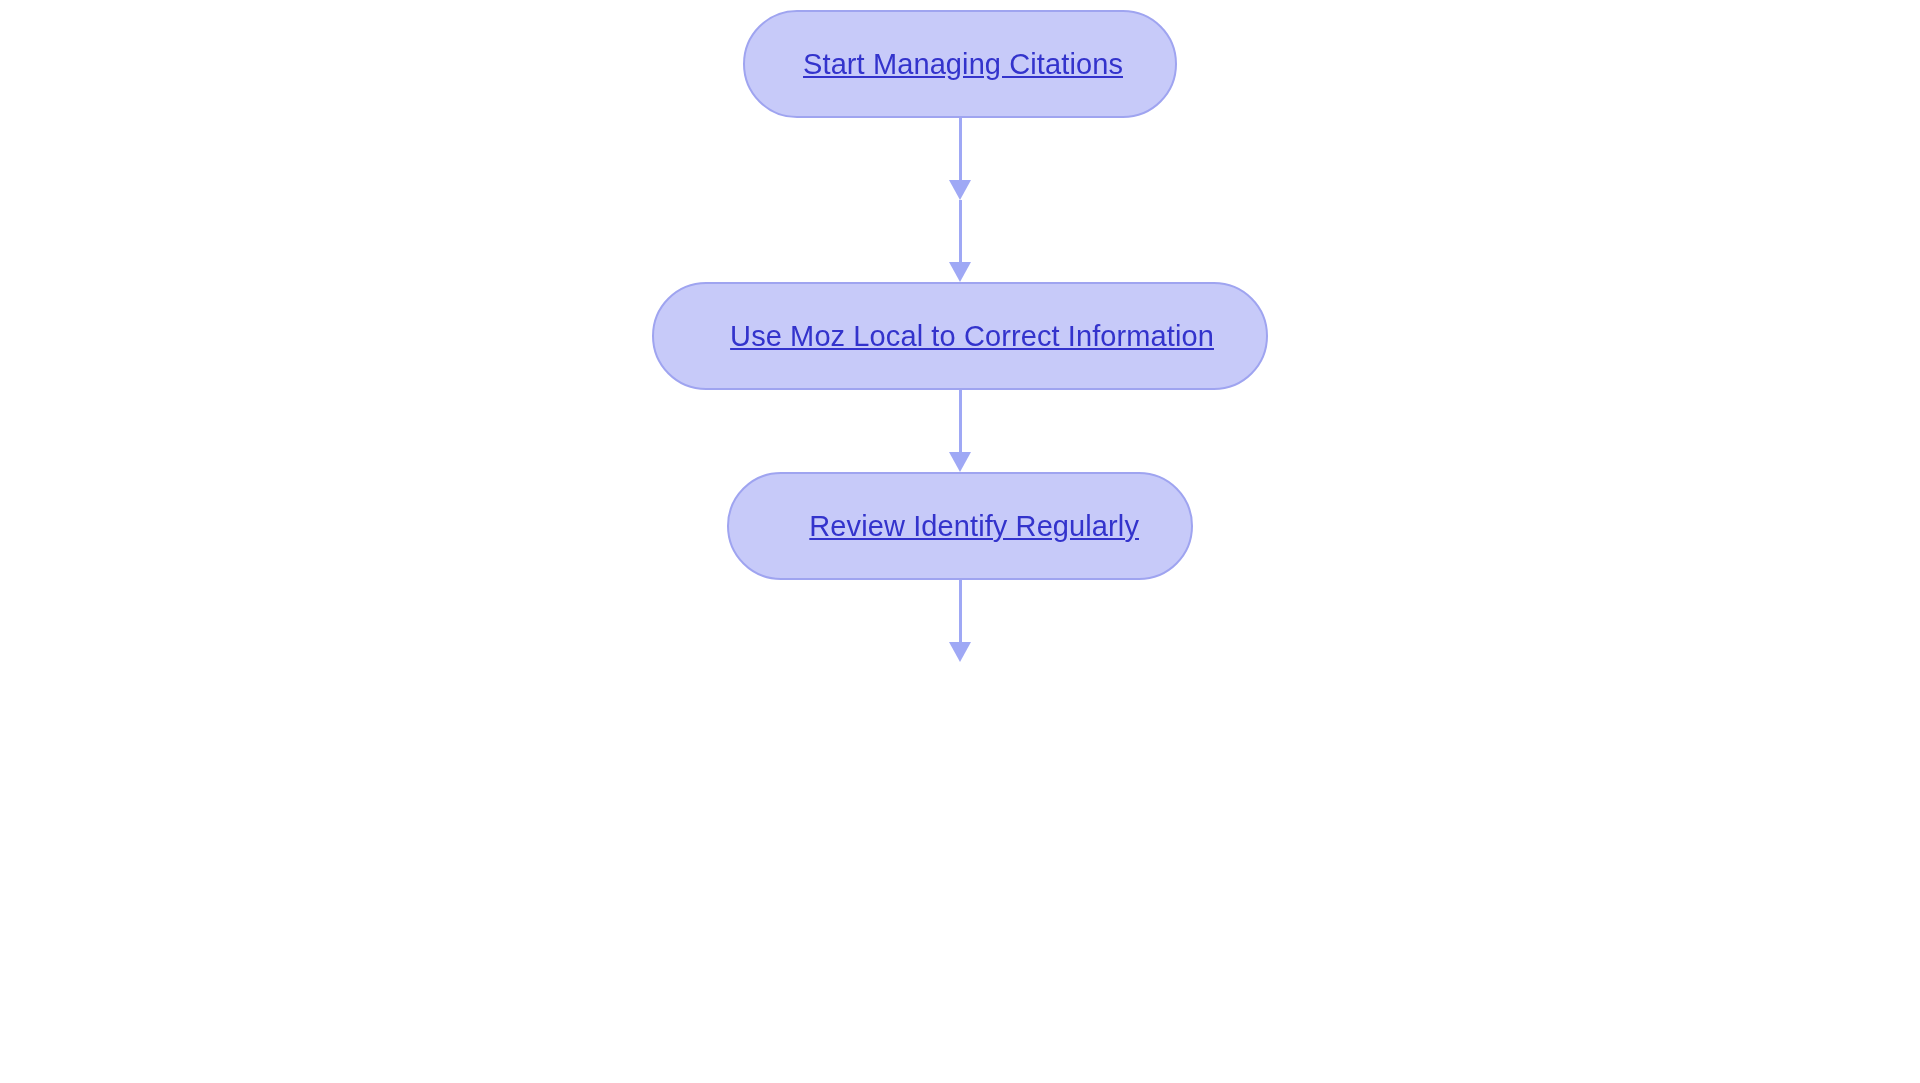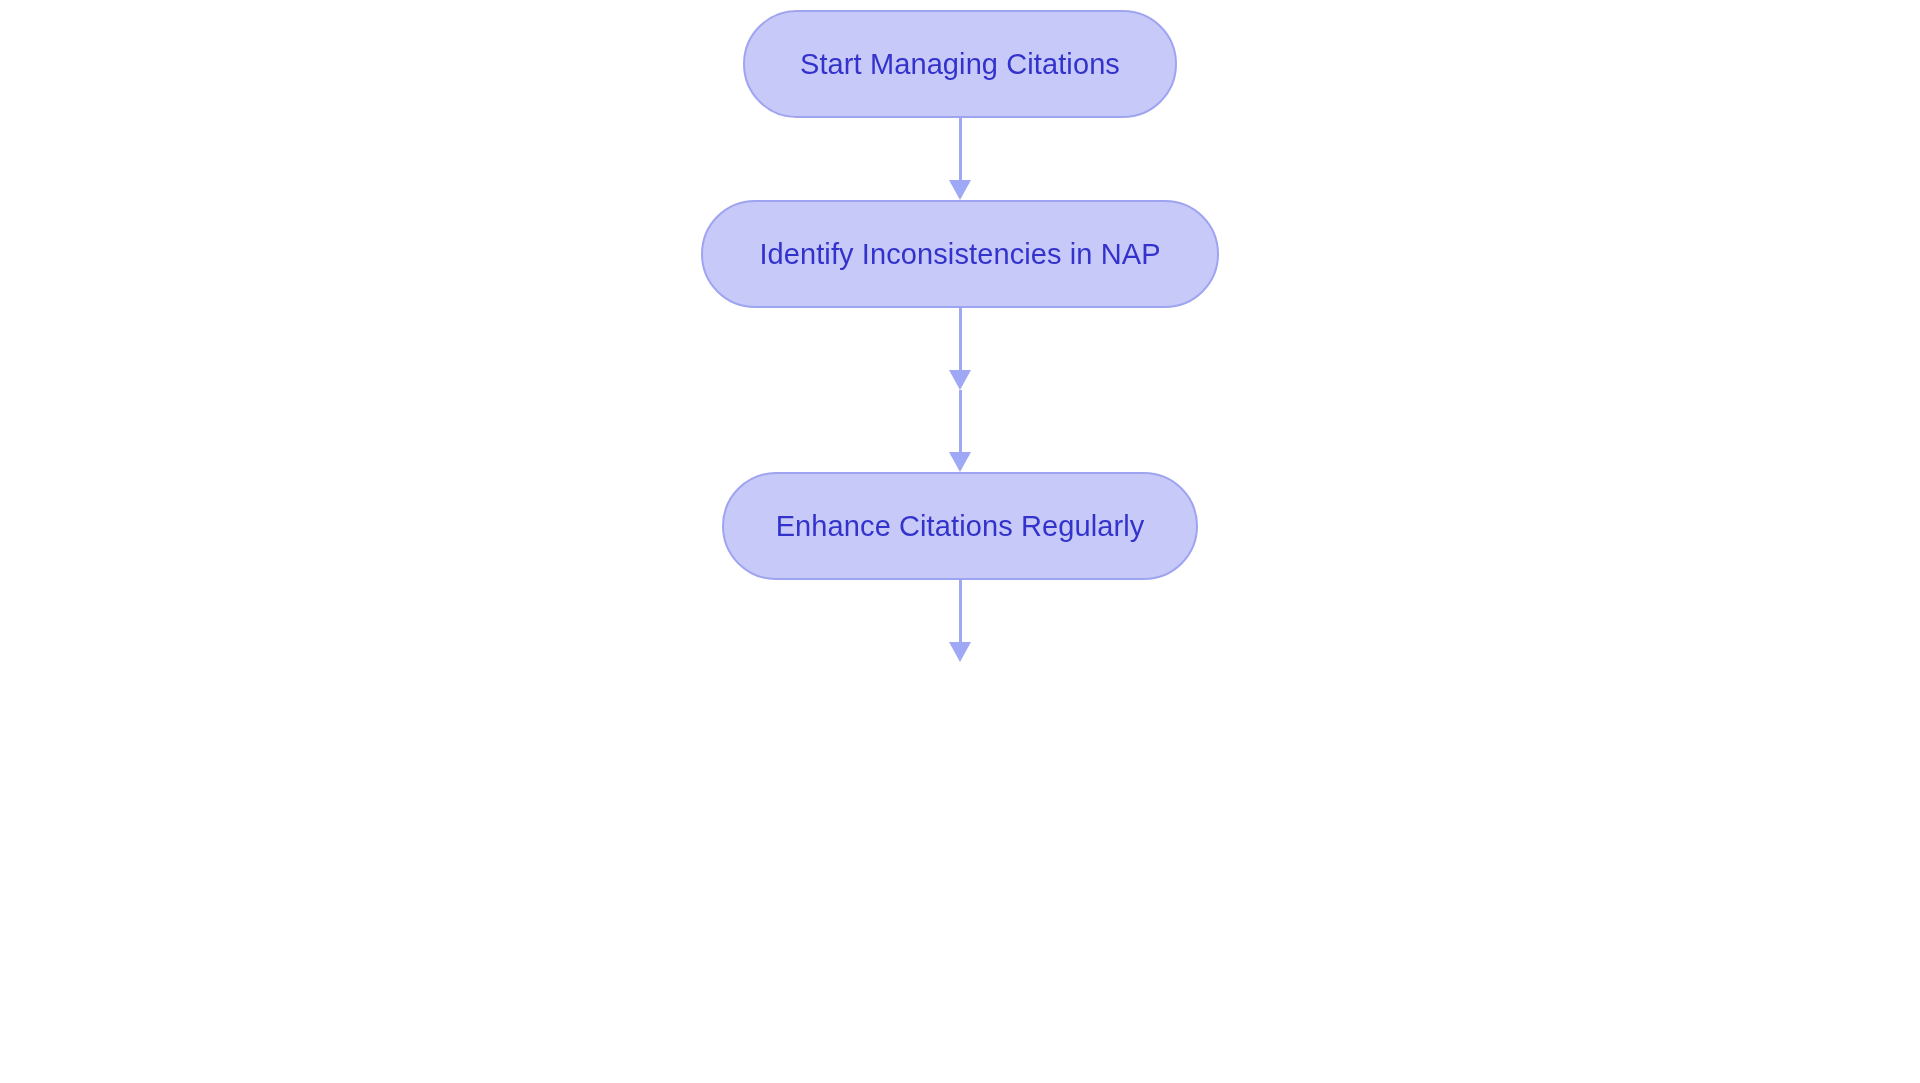--- a/index.html
+++ b/index.html
@@ -41,26 +41,27 @@
     background: #c7caf9;
     border: 2px solid #9fa4f0;
     border-radius: 9999px;
     color: #3333cc;
     font-size: 29px;
     font-weight: 400;
     line-height: 1;
     letter-spacing: 0.1px;
     display: flex;
     align-items: center;
-    justify-content: center;
+    justify-content: flex-end;
     text-align: center;
     white-space: nowrap;
     padding: 16px 52px;
     height: 108px;
     flex: 0 0 auto;
+    text-decoration: underline;
   }
 
   .flow-node .node-label {
     display: block;
   }
 
   
   .node-w-1 { min-width: 434px; }
   .node-w-2 { min-width: 518px; }
   .node-w-3 { min-width: 616px; }
@@ -112,37 +113,37 @@
 
     <div class="flow-node node-w-1" style="background: rgb(199, 202, 249); border-color: rgb(159, 164, 240); color: rgb(51, 51, 204);">
       <span class="node-label">Start Managing Citations</span>
     </div>
 
     <div class="flow-connector gap-1">
       <div class="connector-line" style="background: rgb(159, 168, 245);"></div>
       <div class="connector-arrowhead" style="border-top-color: rgb(159, 168, 245);"></div>
     </div>
 
-    <div class="flow-node node-w-2" style="background: rgb(199, 202, 249); border-color: rgb(159, 164, 240); color: rgb(51, 51, 204);">
-      <span class="node-label">Identify Inconsistencies in NAP</span>
-    </div>
 
     <div class="flow-connector gap-2">
       <div class="connector-line" style="background: rgb(159, 168, 245);"></div>
       <div class="connector-arrowhead" style="border-top-color: rgb(159, 168, 245);"></div>
     </div>
 
+    <div class="flow-node node-w-3" style="background: rgb(199, 202, 249); border-color: rgb(159, 164, 240); color: rgb(51, 51, 204);">
+      <span class="node-label">Use Moz Local to Correct Information</span>
+    </div>
 
     <div class="flow-connector gap-3">
       <div class="connector-line" style="background: rgb(159, 168, 245);"></div>
       <div class="connector-arrowhead" style="border-top-color: rgb(159, 168, 245);"></div>
     </div>
 
     <div class="flow-node node-w-4" style="background: rgb(199, 202, 249); border-color: rgb(159, 164, 240); color: rgb(51, 51, 204);">
-      <span class="node-label">Enhance Citations Regularly</span>
+      <span class="node-label">Review Identify Regularly</span>
     </div>
 
     <div class="flow-connector gap-4">
       <div class="connector-line" style="background: rgb(159, 168, 245);"></div>
       <div class="connector-arrowhead" style="border-top-color: rgb(159, 168, 245);"></div>
     </div>
 
 
   </div>
 </div>

